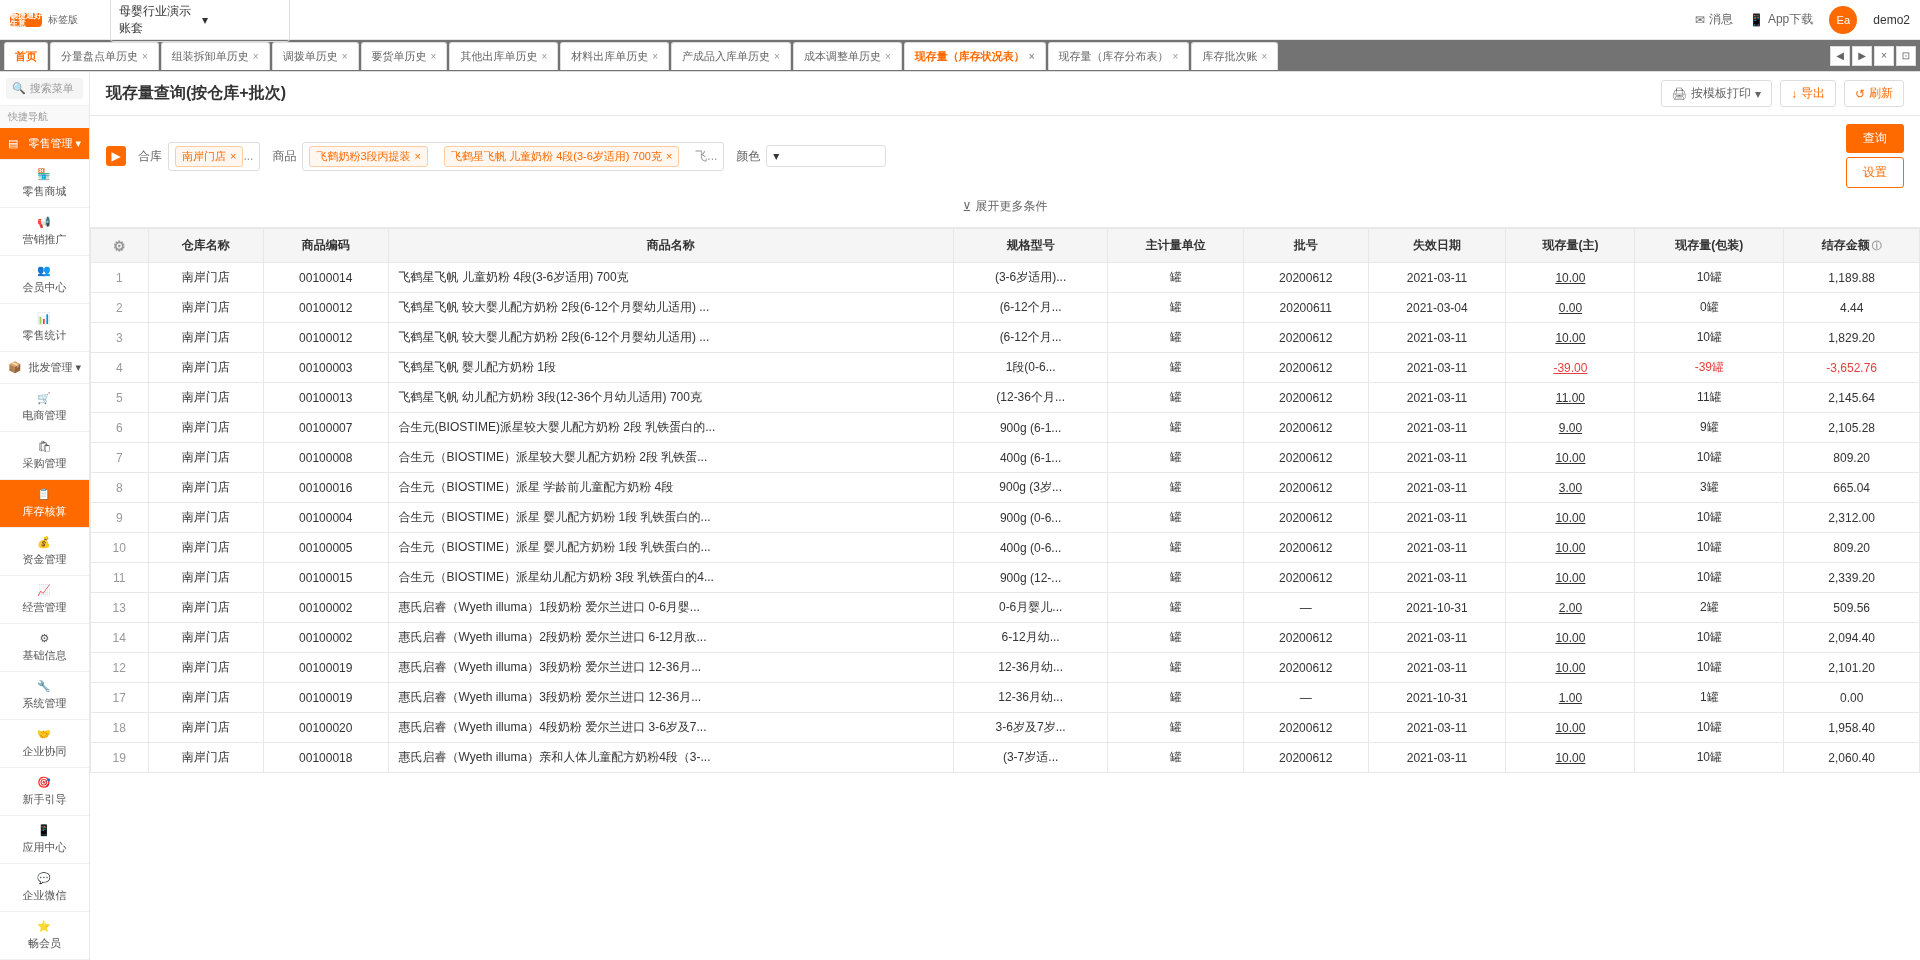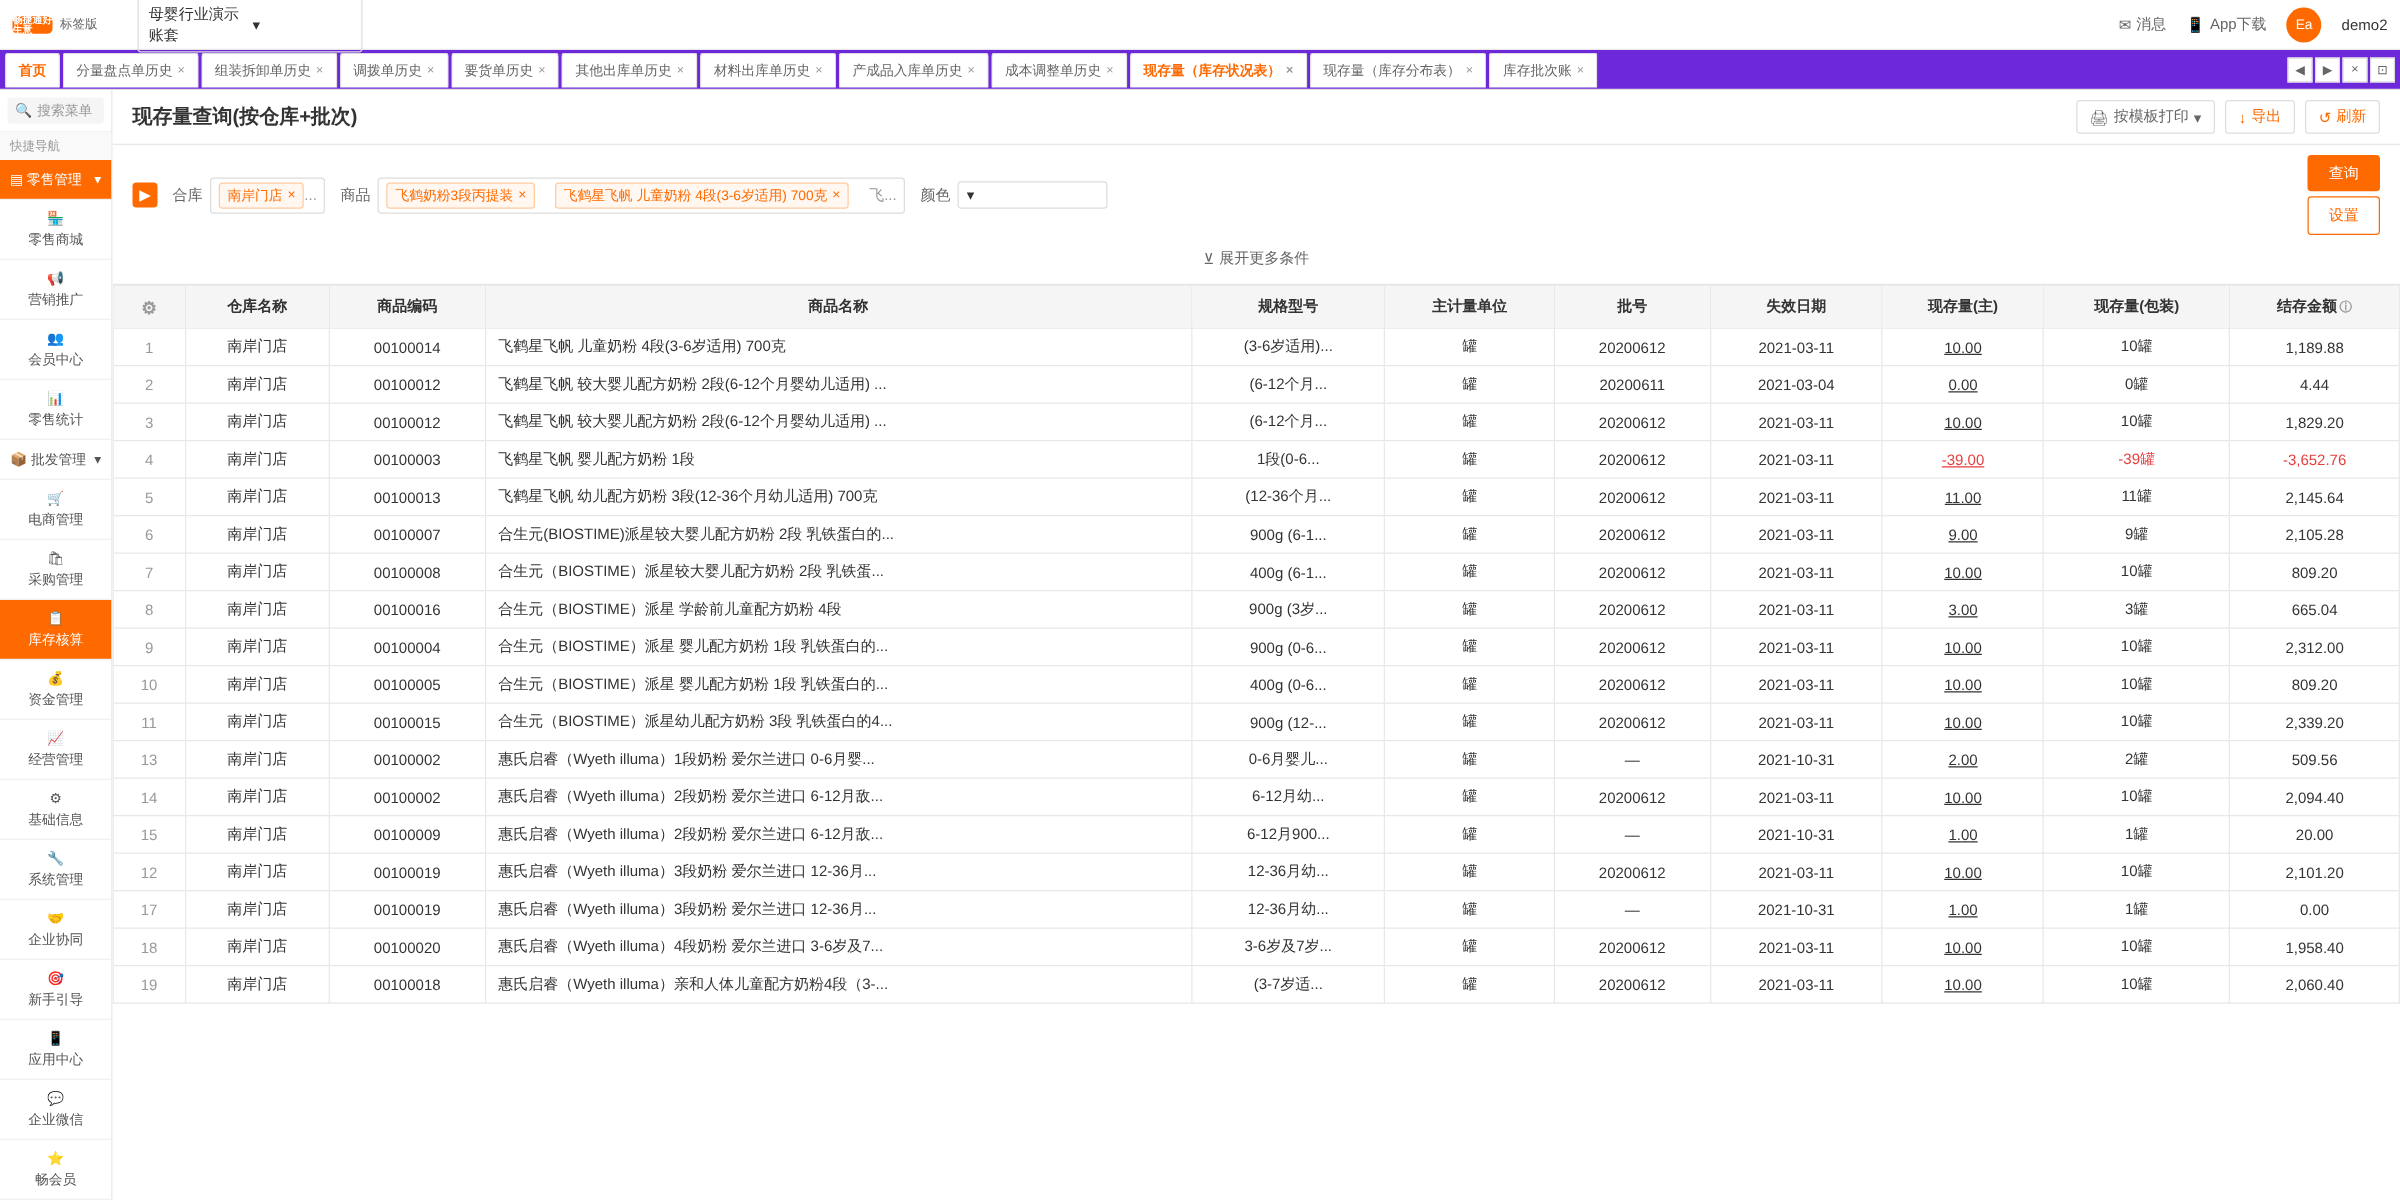--- a/index.html
+++ b/index.html
@@ -10,40 +10,40 @@
     .logo-area { display: flex; align-items: center; gap: 6px; width: 90px; }
     .logo-icon { width: 32px; height: 14px; background: #ff6a00; border-radius: 4px; display: flex; align-items: center; justify-content: center; color: white; font-size: 10px; font-weight: bold; }
     .logo-text { font-size: 10px; color: #666; line-height: 1.2; }
     .dropdown-selector { display: flex; align-items: center; gap: 4px; padding: 4px 8px; border: 1px solid #ddd; border-radius: 3px; cursor: pointer; font-size: 12px; color: #333; min-width: 180px; }
     .dropdown-selector span { flex: 1; }
     .top-right { margin-left: auto; display: flex; align-items: center; gap: 16px; }
     .top-btn { display: flex; align-items: center; gap: 4px; color: #666; cursor: pointer; font-size: 12px; }
     .user-avatar { width: 28px; height: 28px; border-radius: 50%; background: #ff6a00; display: flex; align-items: center; justify-content: center; color: white; font-size: 11px; }
 
     
-    .tab-bar { display: flex; align-items: center; background: #6d28d9; height: 32px; border-bottom: 1px solid #ddd; padding: 0 4px; overflow: hidden; text-align: right; }
+    .tab-bar { display: flex; align-items: center; background: #737373; height: 32px; border-bottom: 1px solid #ddd; padding: 0 4px; overflow: hidden; text-align: right; }
     .tab-item { display: flex; align-items: center; padding: 0 10px; height: 28px; background: #fff; border: 1px solid #ddd; border-bottom: none; margin-right: 2px; border-radius: 3px 3px 0 0; cursor: pointer; font-size: 11px; color: #666; white-space: nowrap; gap: 4px; }
     .tab-item.active { background: #fff; color: #ff6a00; border-bottom-color: #fff; font-weight: bold; }
     .tab-item .tab-close { color: #999; font-size: 10px; cursor: pointer; }
     .tab-home { color: #ff6a00; font-weight: bold; }
     .tab-nav-btns { display: flex; gap: 2px; margin-left: auto; }
     .tab-nav-btn { width: 20px; height: 20px; display: flex; align-items: center; justify-content: center; border: 1px solid #ddd; background: #fff; cursor: pointer; font-size: 10px; color: #666; }
 
     
     .main-layout { display: flex; height: calc(960px - 72px); }
 
     
     .sidebar { width: 90px; background: #fff; border-right: 1px solid #e8e8e8; display: flex; flex-direction: column; }
     .sidebar-search { padding: 6px; border-bottom: 1px solid #f0f0f0; }
     .sidebar-search-box { display: flex; align-items: center; background: #f5f5f5; border-radius: 3px; padding: 3px 6px; gap: 4px; font-size: 11px; color: #999; cursor: pointer; }
     .sidebar-nav-label { padding: 4px 8px; font-size: 10px; color: #999; background: #f9f9f9; }
     .sidebar-item { padding: 8px 6px; display: flex; flex-direction: column; align-items: center; cursor: pointer; border-bottom: 1px solid #f0f0f0; gap: 3px; color: #555; font-size: 11px; }
     .sidebar-item.active { background: #ff6a00; color: white; }
     .sidebar-item.has-arrow { flex-direction: row; justify-content: space-between; padding: 8px 8px; }
-    .sidebar-item.has-arrow .si-label { flex: 1; text-align: left; }
+    .sidebar-item.has-arrow .si-label { flex: 1; text-align: right; }
 
     
     .content { flex: 1; display: flex; flex-direction: column; overflow: hidden; }
 
     
     .page-header { display: flex; align-items: center; padding: 8px 16px; background: #fff; border-bottom: 1px solid #e8e8e8; }
     .page-title { font-size: 16px; font-weight: bold; color: #333; }
     .header-actions { margin-left: auto; display: flex; align-items: center; gap: 8px; }
     .btn-print { display: flex; align-items: center; gap: 4px; padding: 4px 10px; border: 1px solid #ddd; background: #fff; border-radius: 3px; cursor: pointer; font-size: 12px; color: #666; }
     .btn-export { display: flex; align-items: center; gap: 4px; padding: 4px 10px; border: 1px solid #ddd; background: #fff; border-radius: 3px; cursor: pointer; font-size: 12px; color: #ff6a00; }
@@ -501,33 +501,20 @@
               <td class="td-left">惠氏启睿（Wyeth illuma）2段奶粉 爱尔兰进口 6-12月敌...</td>
               <td>6-12月幼...</td>
               <td>罐</td>
               <td>20200612</td>
               <td>2021-03-11</td>
               <td class="td-underline">10.00</td>
               <td>10罐</td>
               <td>2,094.40</td>
             </tr>
             <tr>
-              <td class="row-num">15</td>
-              <td>南岸门店</td>
-              <td>00100009</td>
-              <td class="td-left">惠氏启睿（Wyeth illuma）2段奶粉 爱尔兰进口 6-12月敌...</td>
-              <td>6-12月900...</td>
-              <td>罐</td>
-              <td>—</td>
-              <td>2021-10-31</td>
-              <td class="td-underline">1.00</td>
-              <td>1罐</td>
-              <td>20.00</td>
-            </tr>
-            <tr>
               <td class="row-num">12</td>
               <td>南岸门店</td>
               <td>00100019</td>
               <td class="td-left">惠氏启睿（Wyeth illuma）3段奶粉 爱尔兰进口 12-36月...</td>
               <td>12-36月幼...</td>
               <td>罐</td>
               <td>20200612</td>
               <td>2021-03-11</td>
               <td class="td-underline">10.00</td>
               <td>10罐</td>

